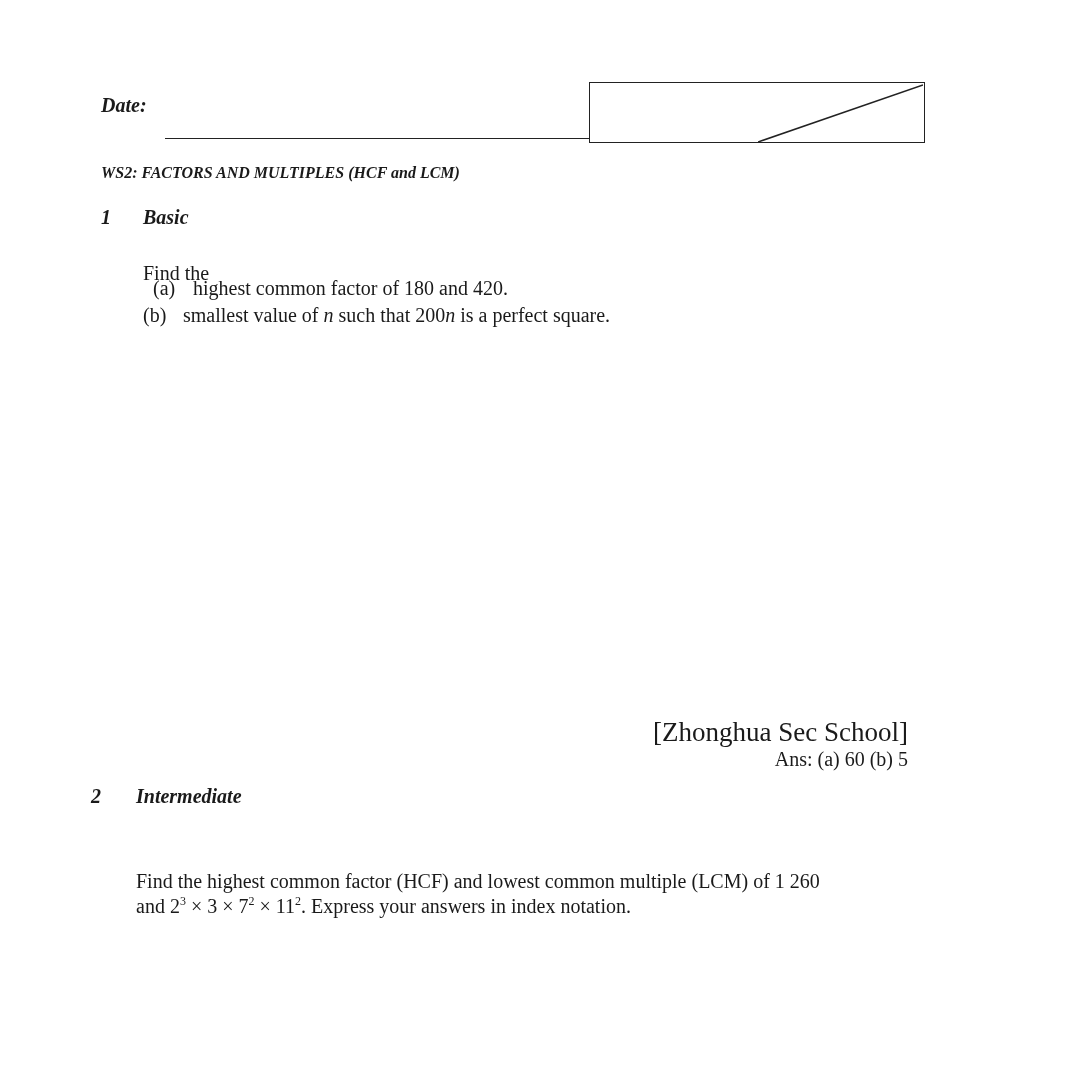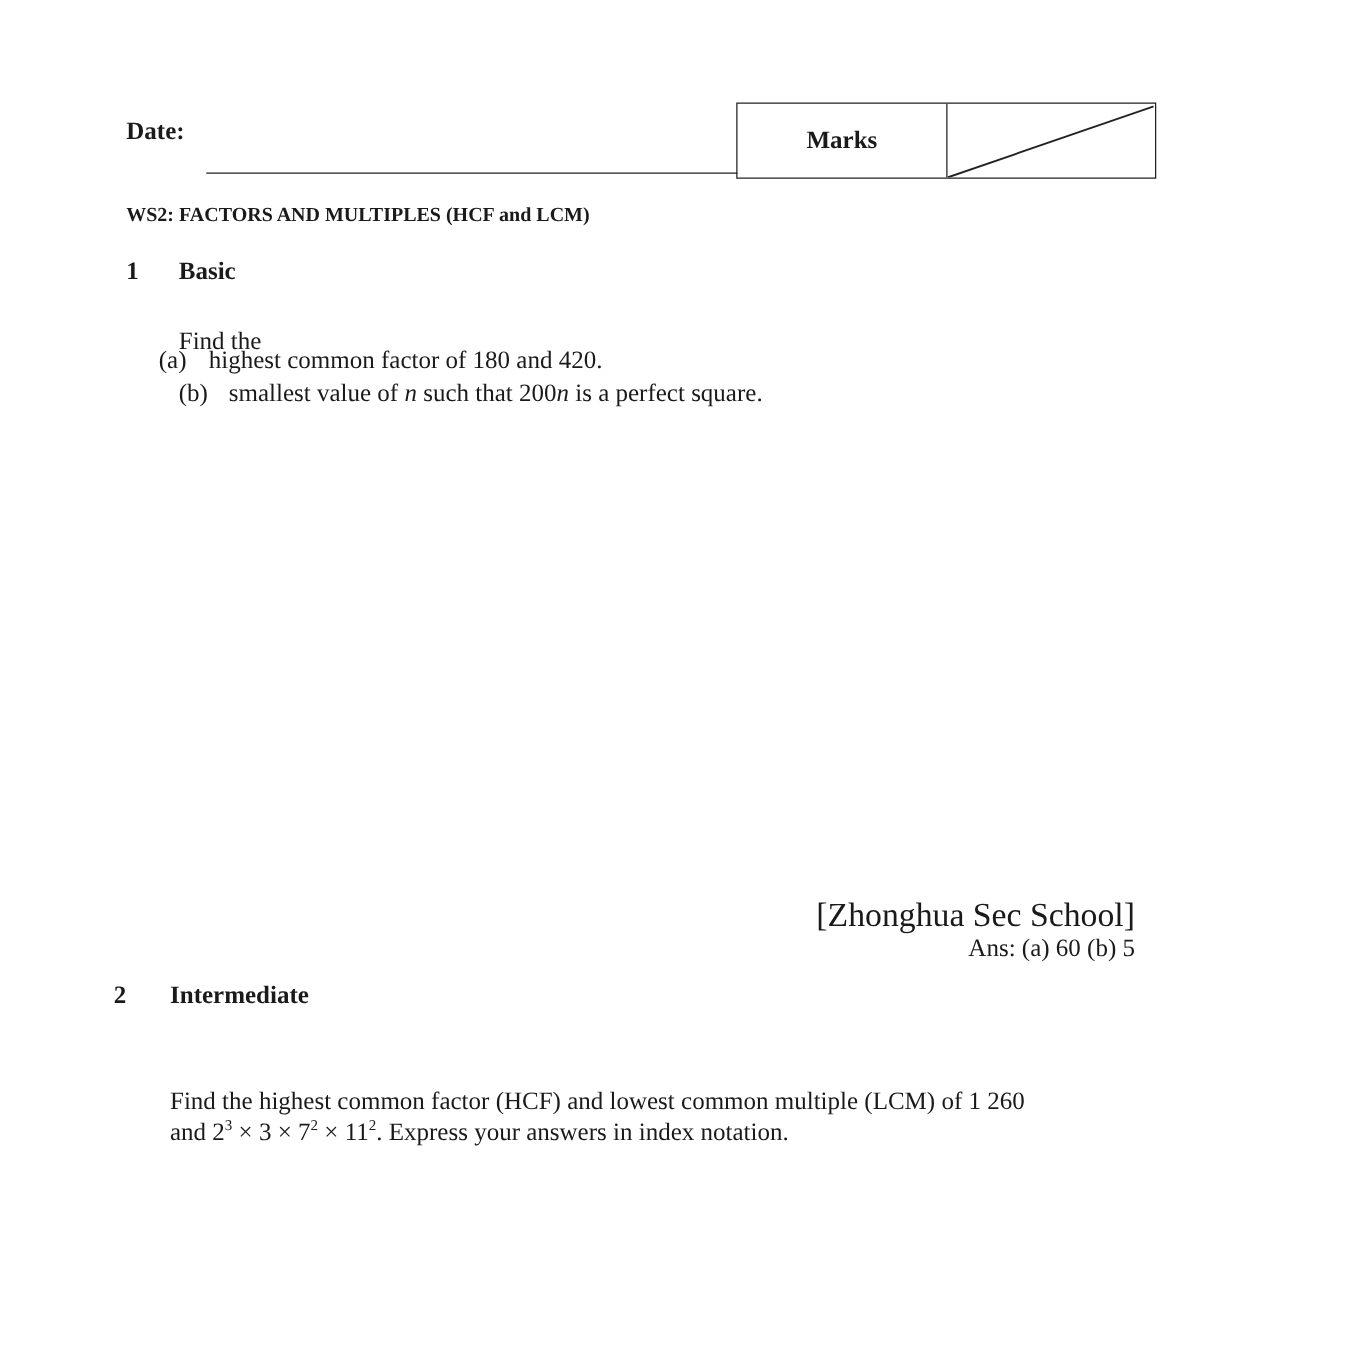--- a/index.html
+++ b/index.html
@@ -7,21 +7,21 @@
       width: 1080px; height: 1080px;
       background: #ffffff;
       overflow: hidden;
     }
     body {
       position: relative;
       font-family: "Liberation Serif", "DejaVu Serif", serif;
       color: #1a1a1a;
     }
     .abs { position: absolute; white-space: nowrap; }
-    .bold { font-weight: bold; }
+    .bold { font-weight: bold; font-style: italic; }
 
     .date-label { left: 101px; top: 94px; font-size: 20px; }
     .date-line {
       position: absolute; left: 165px; top: 138px; width: 425px;
       height: 0; border-top: 1.5px solid #222;
     }
     .marks-box {
       position: absolute; left: 589px; top: 82px; width: 336px; height: 61px;
       border: 1.5px solid #222; box-sizing: border-box;
     }
@@ -37,42 +37,41 @@
     .marks-diag svg { width: 100%; height: 100%; display: block; }
 
     .title { left: 101px; top: 164px; font-size: 16px; }
     .q-num { font-size: 20px; }
     .q-heading { font-size: 20px; }
     .body-text { font-size: 20px; }
 
     .q1-num { left: 101px; top: 206px; }
     .q1-head { left: 143px; top: 206px; }
     .q1-intro { left: 143px; top: 262px; }
-    .q1-a { left: 127px; top: 277px; }
+    .q1-a { left: 153px; top: 277px; }
     .q1-b { left: 143px; top: 304px; }
     .part-label { display: inline-block; width: 40px; }
 
     .source { right: 172px; top: 717px; font-size: 27px; text-align: right; }
     .answer { right: 172px; top: 748px; font-size: 20px; text-align: right; }
 
     .q2-num { left: 91px; top: 785px; }
     .q2-head { left: 136px; top: 785px; }
     .q2-line1 { left: 136px; top: 833px; margin-top: 37px; }
     .q2-line2 { left: 136px; top: 895px; }
     sup { font-size: 12px; vertical-align: 8px; line-height: 0; }
     .ital { font-style: italic; }
   </style>
 </head>
 <body>
 
 <div class="abs date-label bold">Date:</div>
 <div class="date-line"></div>
 
 <div class="marks-box">
-  <div class="marks-cell">Marks</div>
   <div class="marks-diag">
     <svg viewBox="0 0 165 58" preserveAspectRatio="none">
       <line x1="0" y1="58" x2="165" y2="2" stroke="#222" stroke-width="1.5"></line>
     </svg>
   </div>
 </div>
 
 <div class="abs title bold">WS2: FACTORS AND MULTIPLES (HCF and LCM)</div>
 
 <div class="abs q-num bold q1-num">1</div>

